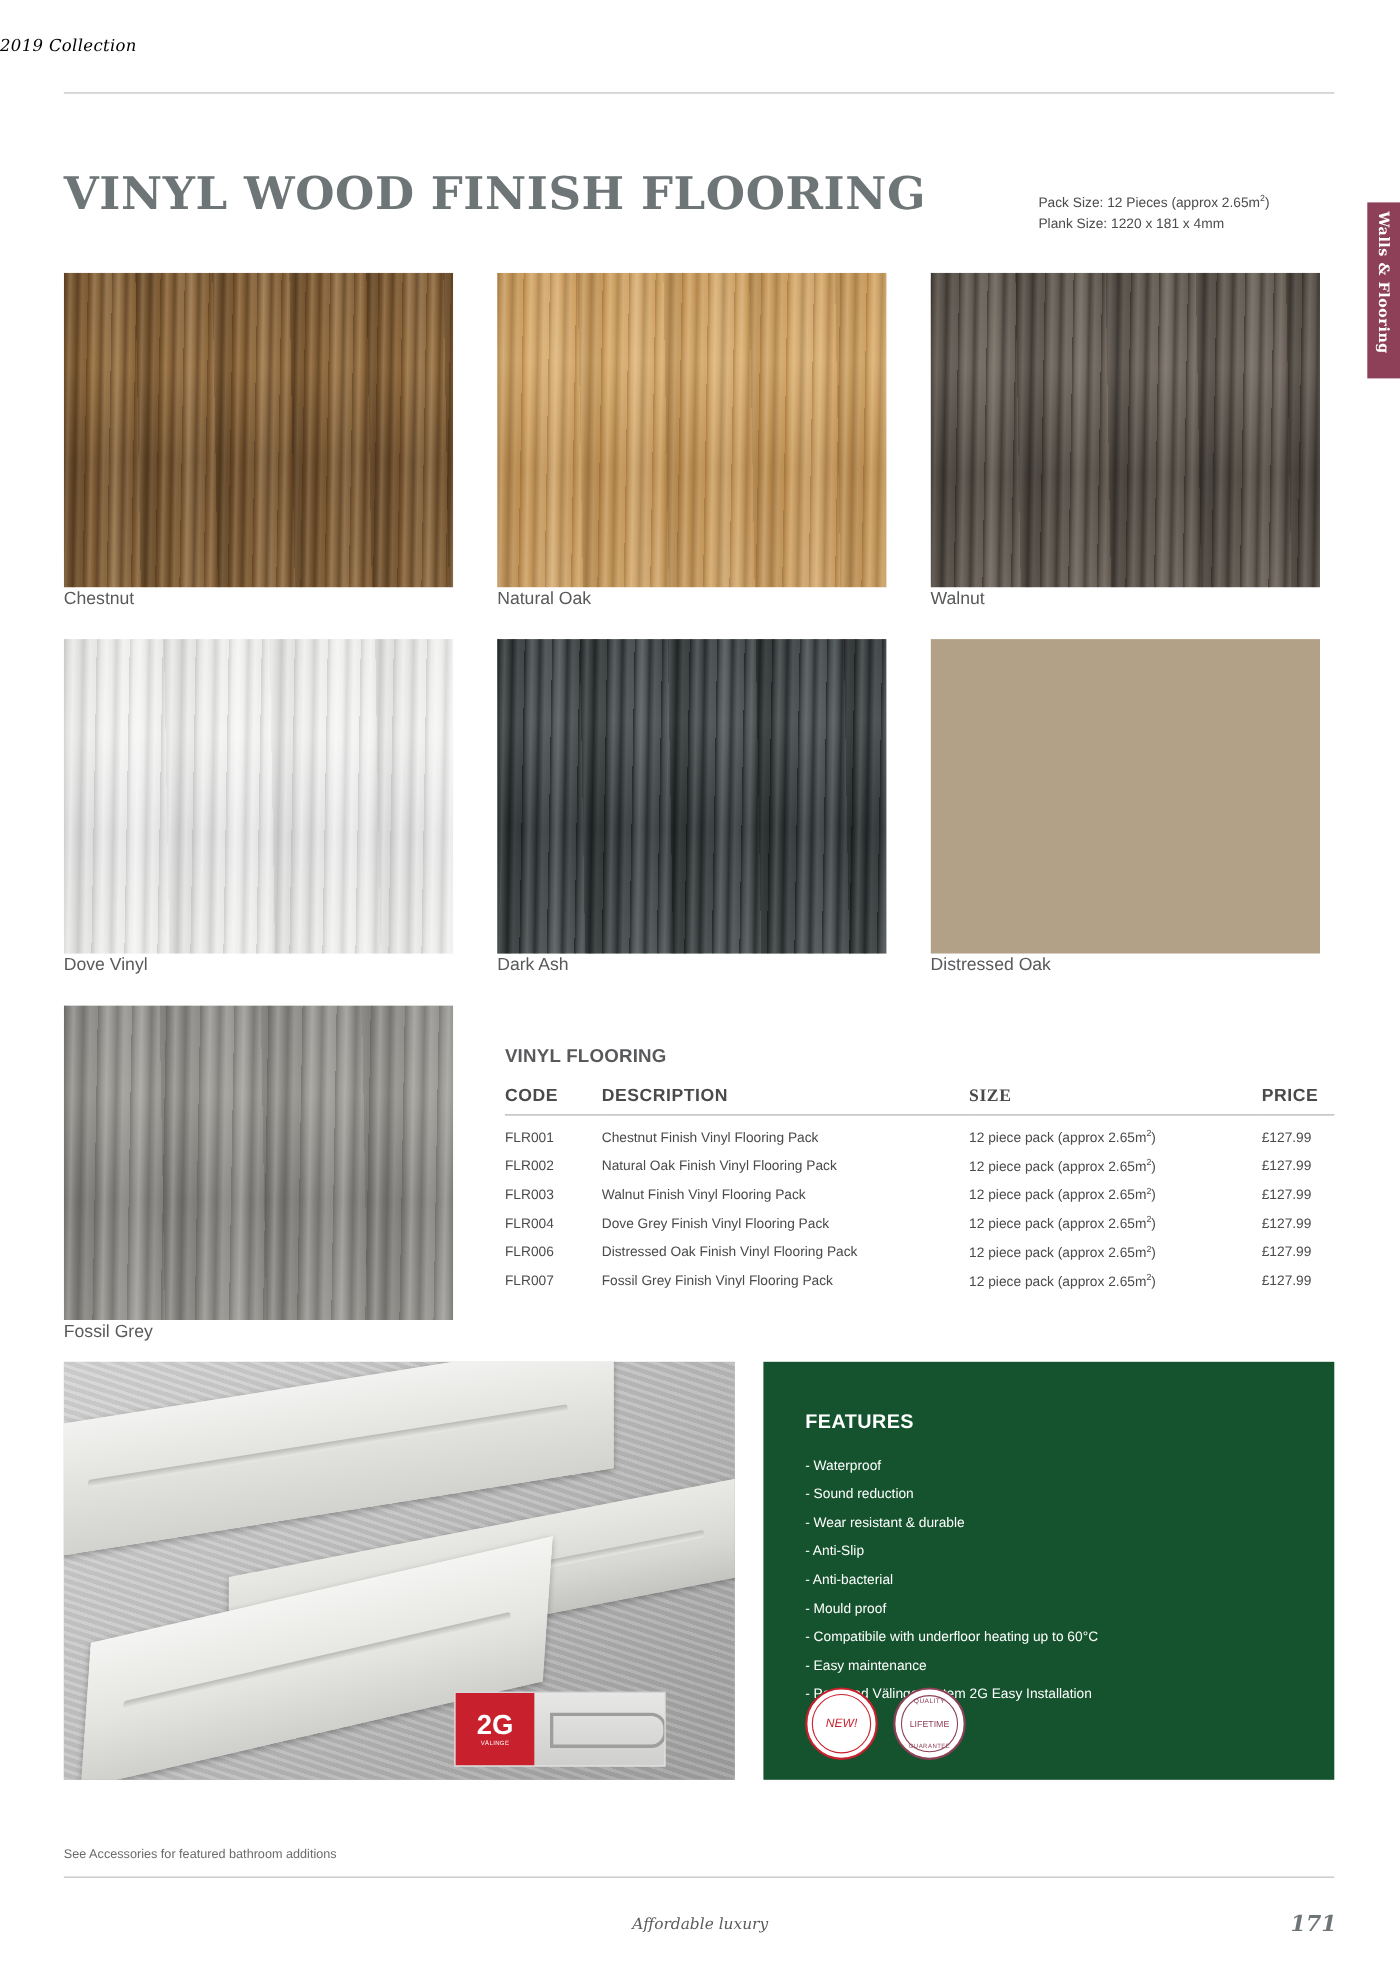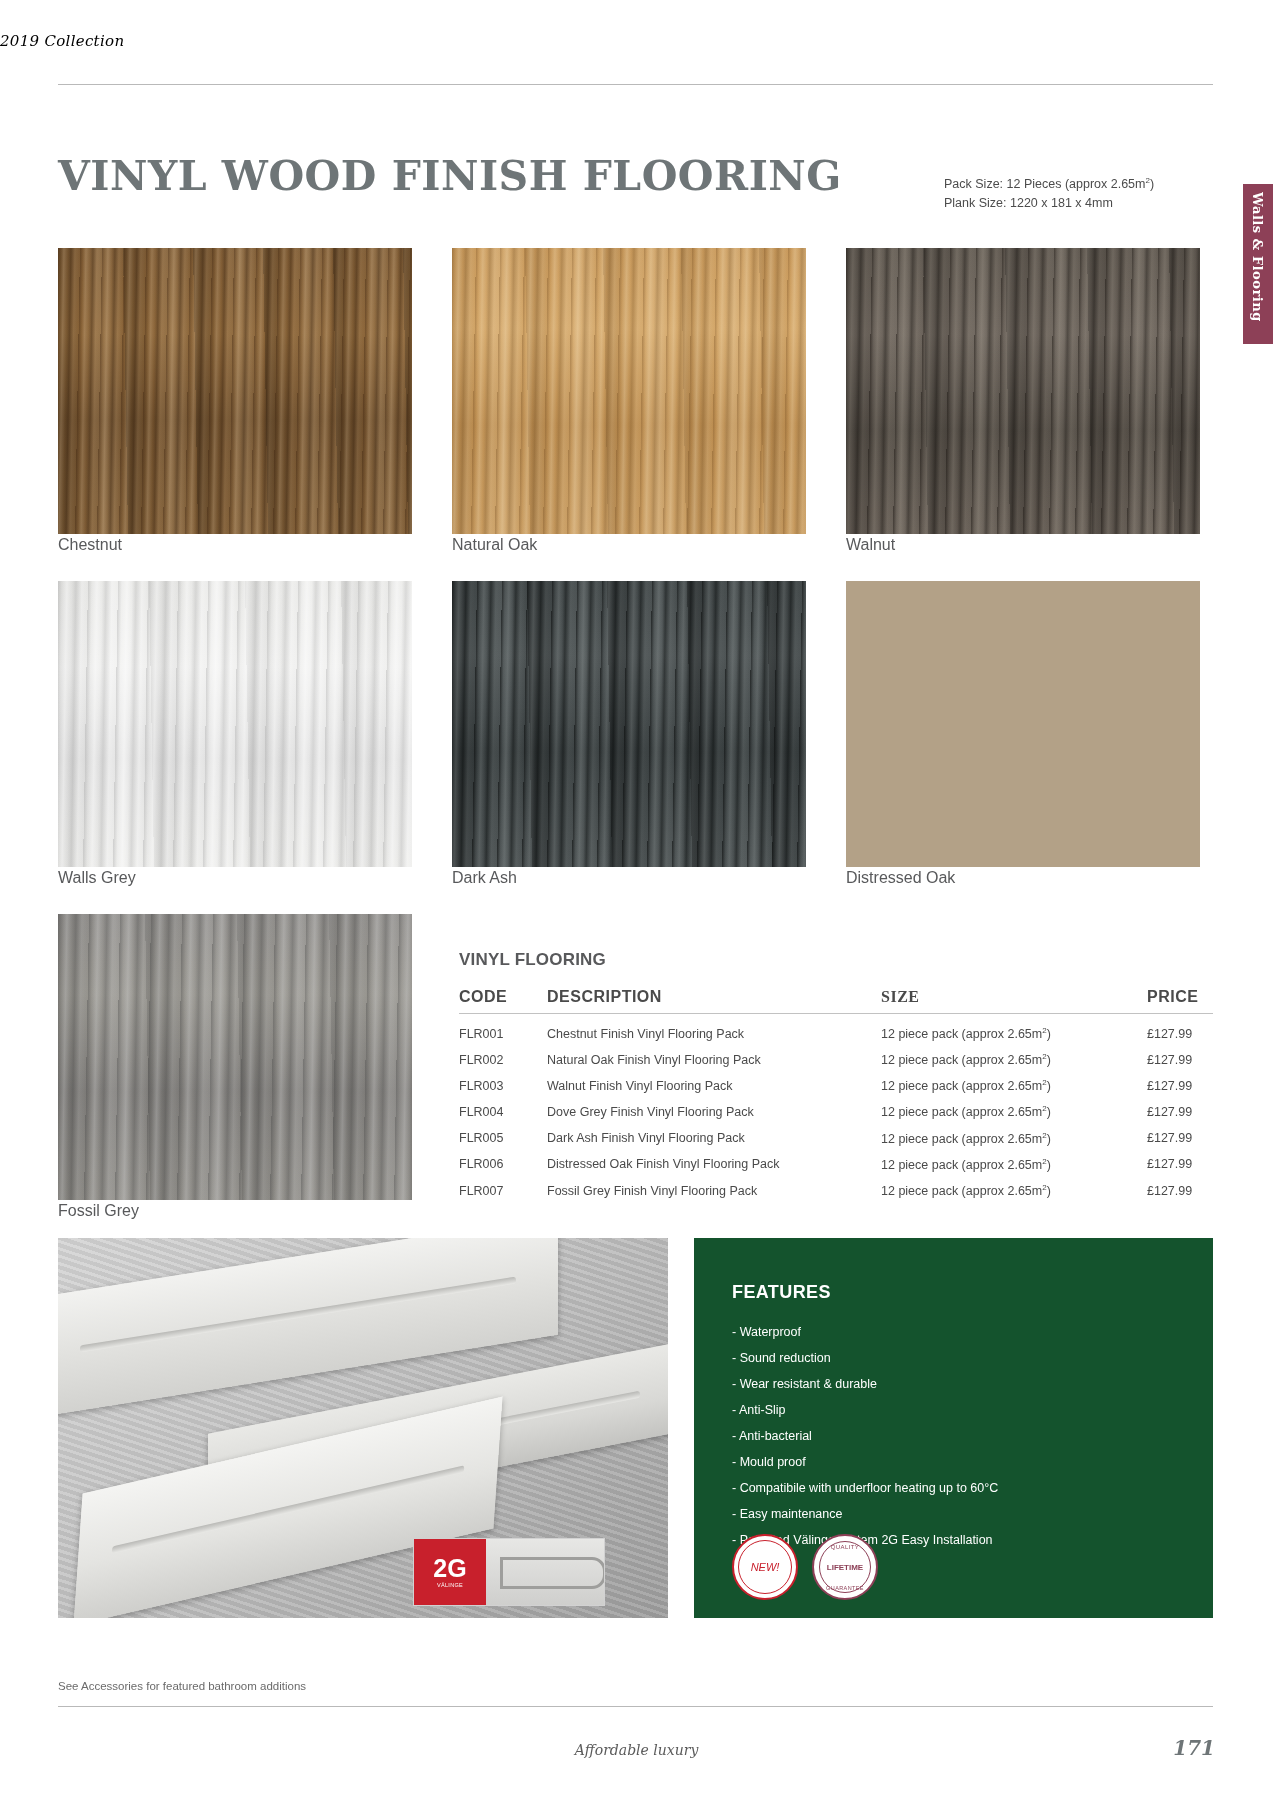--- a/index.html
+++ b/index.html
@@ -194,21 +194,21 @@
   .stamp.new{border:2px solid #c8202c;}
   .stamp.new .ring{
     position:absolute;inset:4px;border:1.5px solid #c8202c;border-radius:50%;
   }
   .stamp.new .txt{
     color:#c8202c;font-weight:normal;font-size:11px;font-style:italic;z-index:2;
   }
   .stamp.guar{border:2px solid #8d4057;}
   .stamp.guar .ring{position:absolute;inset:5px;border:1.2px solid #8d4057;border-radius:50%;}
   .stamp.guar .top{position:absolute;top:8px;left:0;right:0;text-align:center;font-size:6px;color:#8d4057;letter-spacing:.4px;}
-  .stamp.guar .mid{font-size:8px;color:#8d4057;font-weight:bold;z-index:2;}
+  .stamp.guar .mid{font-size:8px;color:#8d4057;font-weight:normal;z-index:2;}
   .stamp.guar .bot{position:absolute;bottom:7px;left:0;right:0;text-align:center;font-size:5.5px;color:#8d4057;letter-spacing:.4px;}
 
   
   .footnote{
     position:absolute;left:58px;top:1680px;font-size:11.5px;color:#6b6b6b;
   }
   .footer-rule{position:absolute;left:58px;top:1706px;width:1155px;height:1px;background:#b9b9b9;}
   .footer-text{
     position:absolute;top:1742px;left:0;width:1273px;text-align:center;
     font-family:"DejaVu Serif", serif;font-style:italic;font-size:14px;color:#5a5a5a;
@@ -250,21 +250,21 @@
   <div class="swatch-label" style="left:452px;top:536px;">Natural Oak</div>
 
   <div class="swatch" style="left:846px;top:248px;">
     <div class="grain g-walnut"></div>
   </div>
   <div class="swatch-label" style="left:846px;top:536px;">Walnut</div>
 
   <div class="swatch" style="left:58px;top:581px;">
     <div class="grain g-dovegrey"></div>
   </div>
-  <div class="swatch-label" style="left:58px;top:869px;">Walls Grey</div>
+  <div class="swatch-label" style="left:58px;top:869px;">Dove Vinyl</div>
 
   <div class="swatch" style="left:452px;top:581px;">
     <div class="grain g-darkash"></div>
   </div>
   <div class="swatch-label" style="left:452px;top:869px;">Dark Ash</div>
 
   <div class="swatch" style="left:846px;top:581px;">
     <div class="grain g-distressed"></div>
   </div>
   <div class="swatch-label" style="left:846px;top:869px;">Distressed Oak</div>
@@ -300,26 +300,20 @@
         </tr>
         <tr>
           <td>FLR003</td>
           <td>Walnut Finish Vinyl Flooring Pack</td>
           <td><span>12 piece pack (approx 2.65m</span><sup>2</sup><span>)</span></td>
           <td class="col-price">£127.99</td>
         </tr>
         <tr>
           <td>FLR004</td>
           <td>Dove Grey Finish Vinyl Flooring Pack</td>
-          <td><span>12 piece pack (approx 2.65m</span><sup>2</sup><span>)</span></td>
-          <td class="col-price">£127.99</td>
-        </tr>
-        <tr>
-          <td>FLR005</td>
-          <td>Dark Ash Finish Vinyl Flooring Pack</td>
           <td><span>12 piece pack (approx 2.65m</span><sup>2</sup><span>)</span></td>
           <td class="col-price">£127.99</td>
         </tr>
         <tr>
           <td>FLR006</td>
           <td>Distressed Oak Finish Vinyl Flooring Pack</td>
           <td><span>12 piece pack (approx 2.65m</span><sup>2</sup><span>)</span></td>
           <td class="col-price">£127.99</td>
         </tr>
         <tr>

